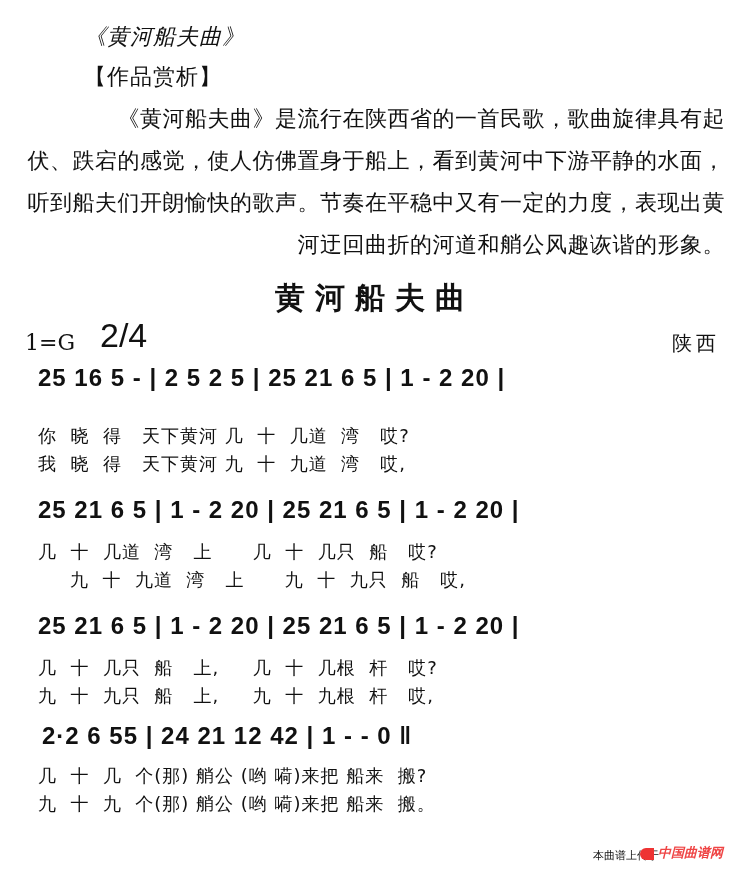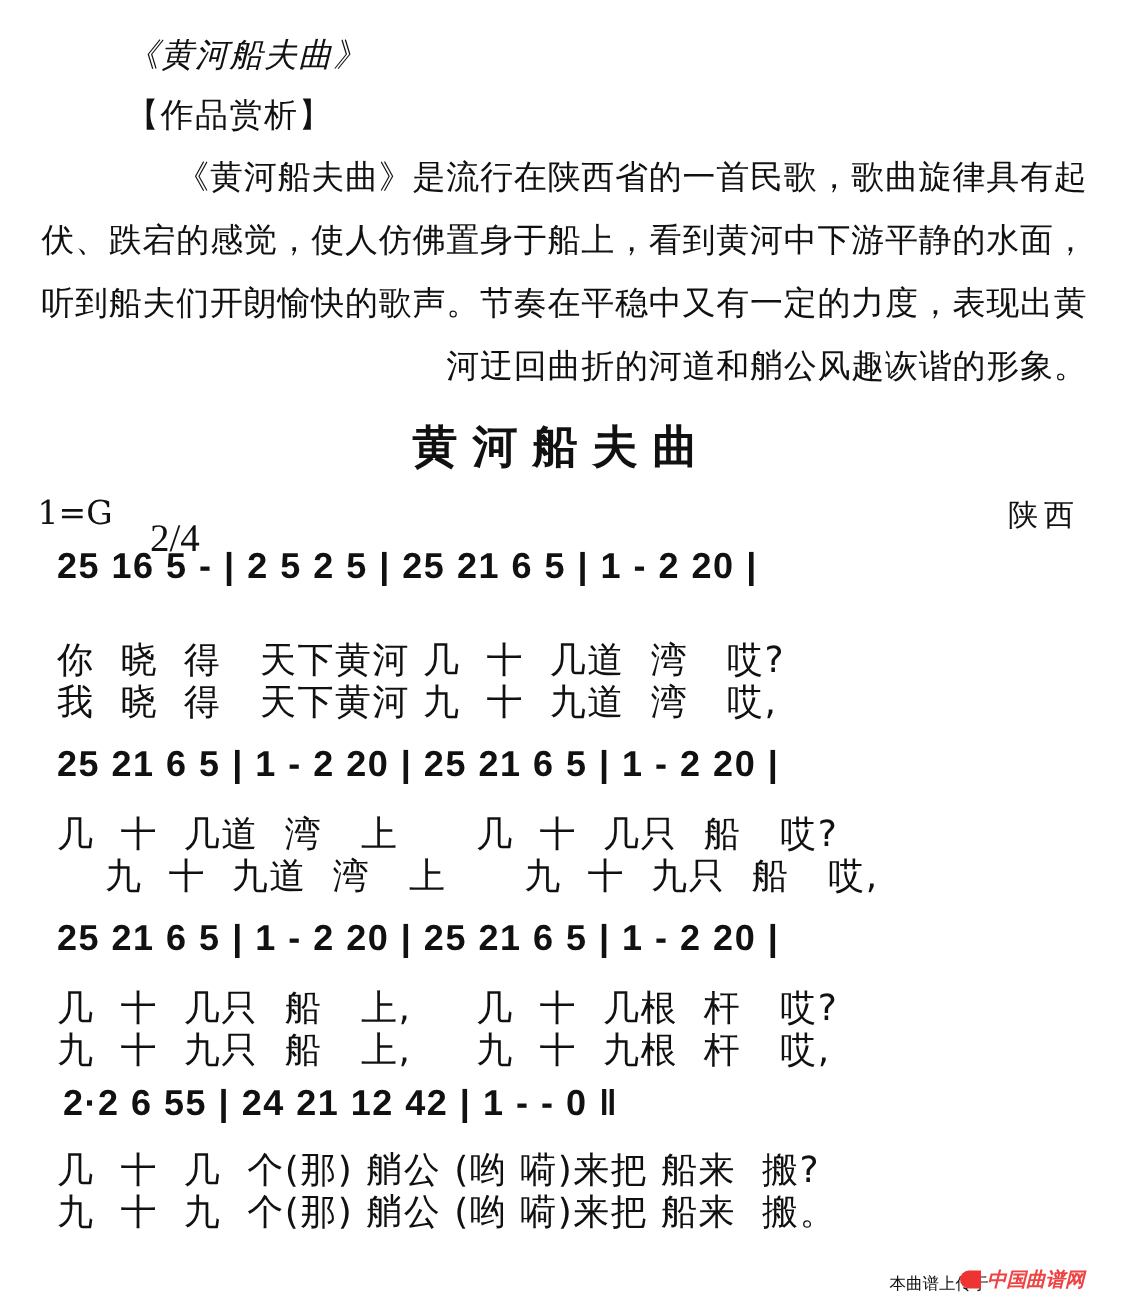--- a/index.html
+++ b/index.html
@@ -4,24 +4,24 @@
 <style>
   html,body{margin:0;padding:0;background:#fff;}
   body{width:750px;height:876px;position:relative;overflow:hidden;color:#111;
        font-family:"DejaVu Serif","Liberation Serif",serif;}
   .abs{position:absolute;text-align:right;}
   .intro-title{left:84px;top:22px;font-size:22px;font-style:italic;letter-spacing:1px;}
   .intro-head{left:84px;top:62px;font-size:22px;letter-spacing:1px;}
   .para{left:25px;top:98px;width:700px;font-size:22px;line-height:42px;text-indent:58px;letter-spacing:0.5px;font-family:"DejaVu Sans","Liberation Sans",sans-serif;}
   .song-title{left:0;width:750px;top:278px;text-align:center;font-size:30px;font-weight:bold;letter-spacing:10px;font-family:"DejaVu Sans","Liberation Sans",sans-serif;}
   .key{left:25px;top:330px;font-size:22px;}
-  .ts{left:100px;top:344px;font-size:26px;font-family:Liberation Serif, serif;}
+  .ts{left:100px;top:316px;font-size:34px;font-family:Liberation Sans, sans-serif;}
   .region{left:672px;top:330px;font-size:20px;letter-spacing:4px;font-family:"DejaVu Sans",sans-serif;}
   .notes{font-family:"Liberation Sans","DejaVu Sans",sans-serif;font-size:24px;font-weight:bold;white-space:pre;letter-spacing:1px;}
-  .lyr{font-size:24px;white-space:pre;letter-spacing:1px;font-family:"DejaVu Sans","Liberation Sans",sans-serif;}
+  .lyr{font-size:18px;white-space:pre;letter-spacing:1px;font-family:"DejaVu Sans","Liberation Sans",sans-serif;}
   .footer{left:560px;top:848px;font-size:11px;font-family:Liberation Serif, serif;margin-left:33px;}
   .logo{left:640px;top:844px;font-size:13px;font-weight:bold;font-style:italic;color:#c33;font-family:"DejaVu Sans",sans-serif;}
   .logo .cn{color:#ef4444;}
   .logo .mark{display:inline-block;width:14px;height:12px;border-radius:7px 0 0 7px;background:#e33;margin-right:4px;vertical-align:middle;}
 </style>
 </head>
 <body>
 
 <div class="abs intro-title">《黄河船夫曲》</div>
 <div class="abs intro-head">【作品赏析】</div>

